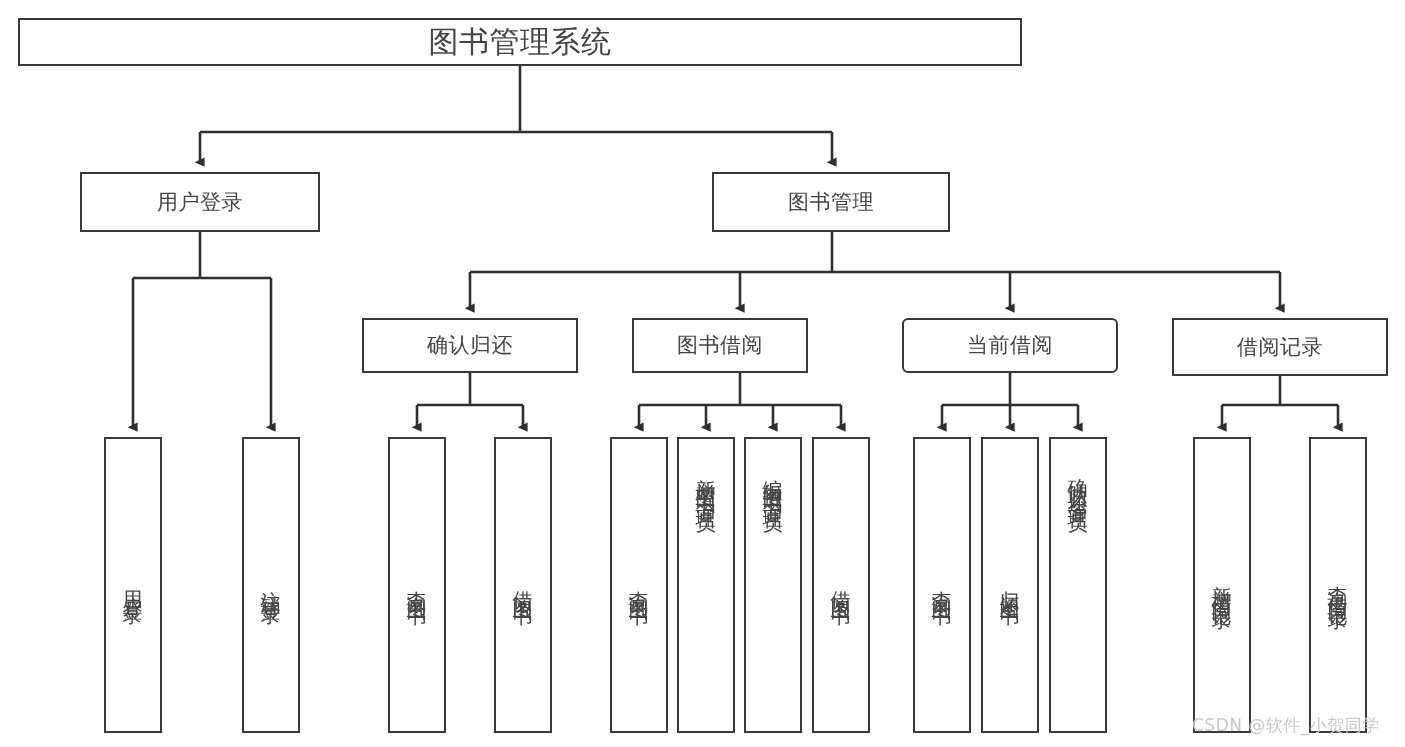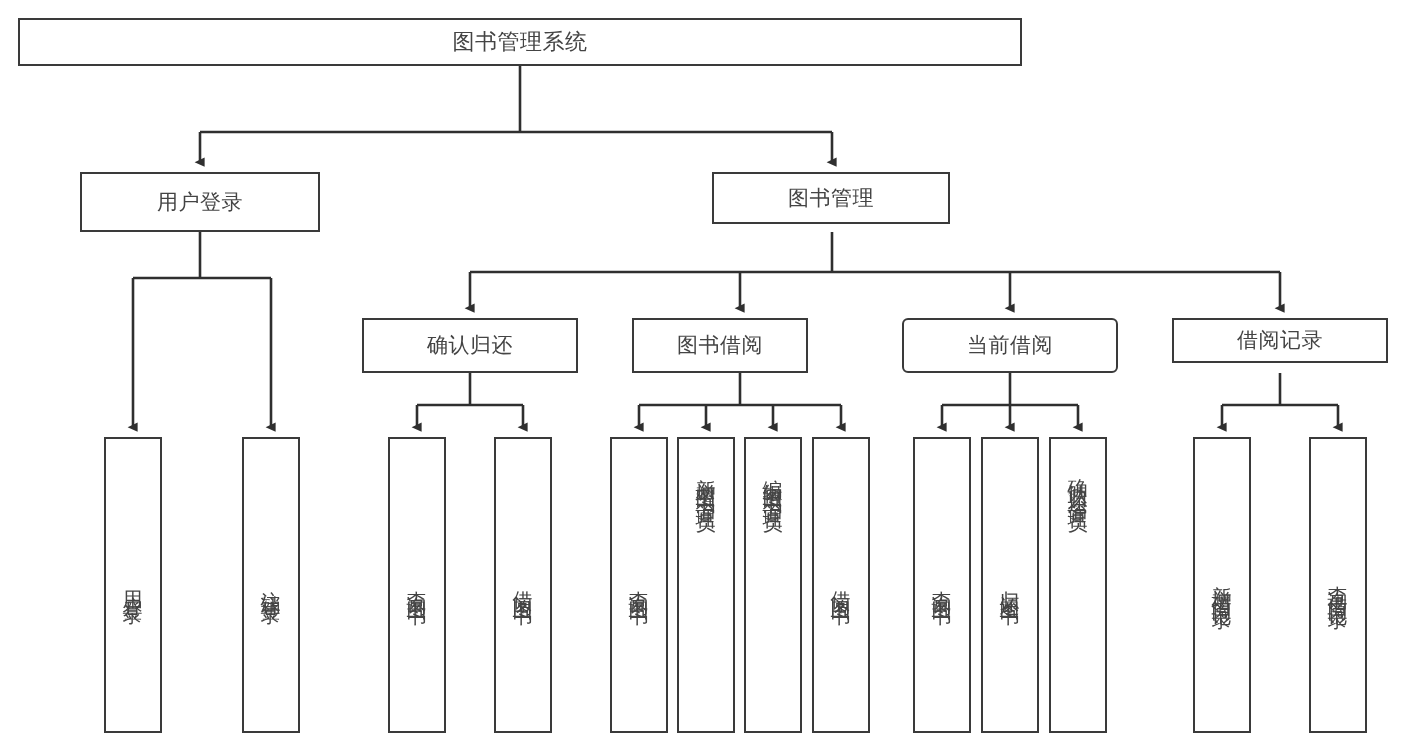--- a/index.html
+++ b/index.html
@@ -42,21 +42,21 @@
     color: #444444;
     text-align: center;
     line-height: 1.18;
     white-space: nowrap;
   }
   .node.horizontal .node-label {
     font-size: 21px;
     letter-spacing: 0.5px;
   }
   .node.root .node-label {
-    font-size: 22px;
+    font-size: 30px;
   }
   .node.vertical {
     align-items: flex-start;
     padding-top: 24px;
   }
   .node.vertical .node-label {
     writing-mode: vertical-rl;
     text-orientation: upright;
     font-size: 20px;
     letter-spacing: 5px;
@@ -134,37 +134,37 @@
   </svg>
 
   <div class="node root horizontal" style="left:18px; top:18px; width:1004px; height:48px;">
     <span class="node-label">图书管理系统</span>
   </div>
 
   <div class="node horizontal" style="left:80px; top:172px; width:240px; height:60px;">
     <span class="node-label">用户登录</span>
   </div>
 
-  <div class="node horizontal" style="left:712px; top:172px; width:238px; height:52px;">
+  <div class="node horizontal" style="left:712px; top:172px; width:238px; height:60px;">
     <span class="node-label">图书管理</span>
   </div>
 
   <div class="node horizontal" style="left:362px; top:318px; width:216px; height:55px;">
     <span class="node-label">确认归还</span>
   </div>
 
   <div class="node horizontal" style="left:632px; top:318px; width:176px; height:55px;">
     <span class="node-label">图书借阅</span>
   </div>
 
   <div class="node horizontal" style="left:902px; top:318px; width:216px; height:55px;border-radius:6px;">
     <span class="node-label">当前借阅</span>
   </div>
 
-  <div class="node horizontal" style="left:1172px; top:318px; width:216px; height:45px;">
+  <div class="node horizontal" style="left:1172px; top:318px; width:216px; height:58px;">
     <span class="node-label">借阅记录</span>
   </div>
 
   <div class="node vertical centered" style="left:104px; top:437px; width:58px; height:296px;">
     <span class="node-label">用户登录</span>
   </div>
 
   <div class="node vertical centered" style="left:242px; top:437px; width:58px; height:296px;">
     <span class="node-label">注销登录</span>
   </div>
@@ -206,14 +206,15 @@
   </div>
 
   <div class="node vertical centered" style="left:1193px; top:437px; width:58px; height:296px;">
     <span class="node-label">新增借阅记录</span>
   </div>
 
   <div class="node vertical centered" style="left:1309px; top:437px; width:58px; height:296px;">
     <span class="node-label">查询借阅记录</span>
   </div>
 
+  <div class="watermark" style="left:1192px; top:714px;">CSDN @软件_小贺同学</div>
 
 </div>
 
 </body></html>

